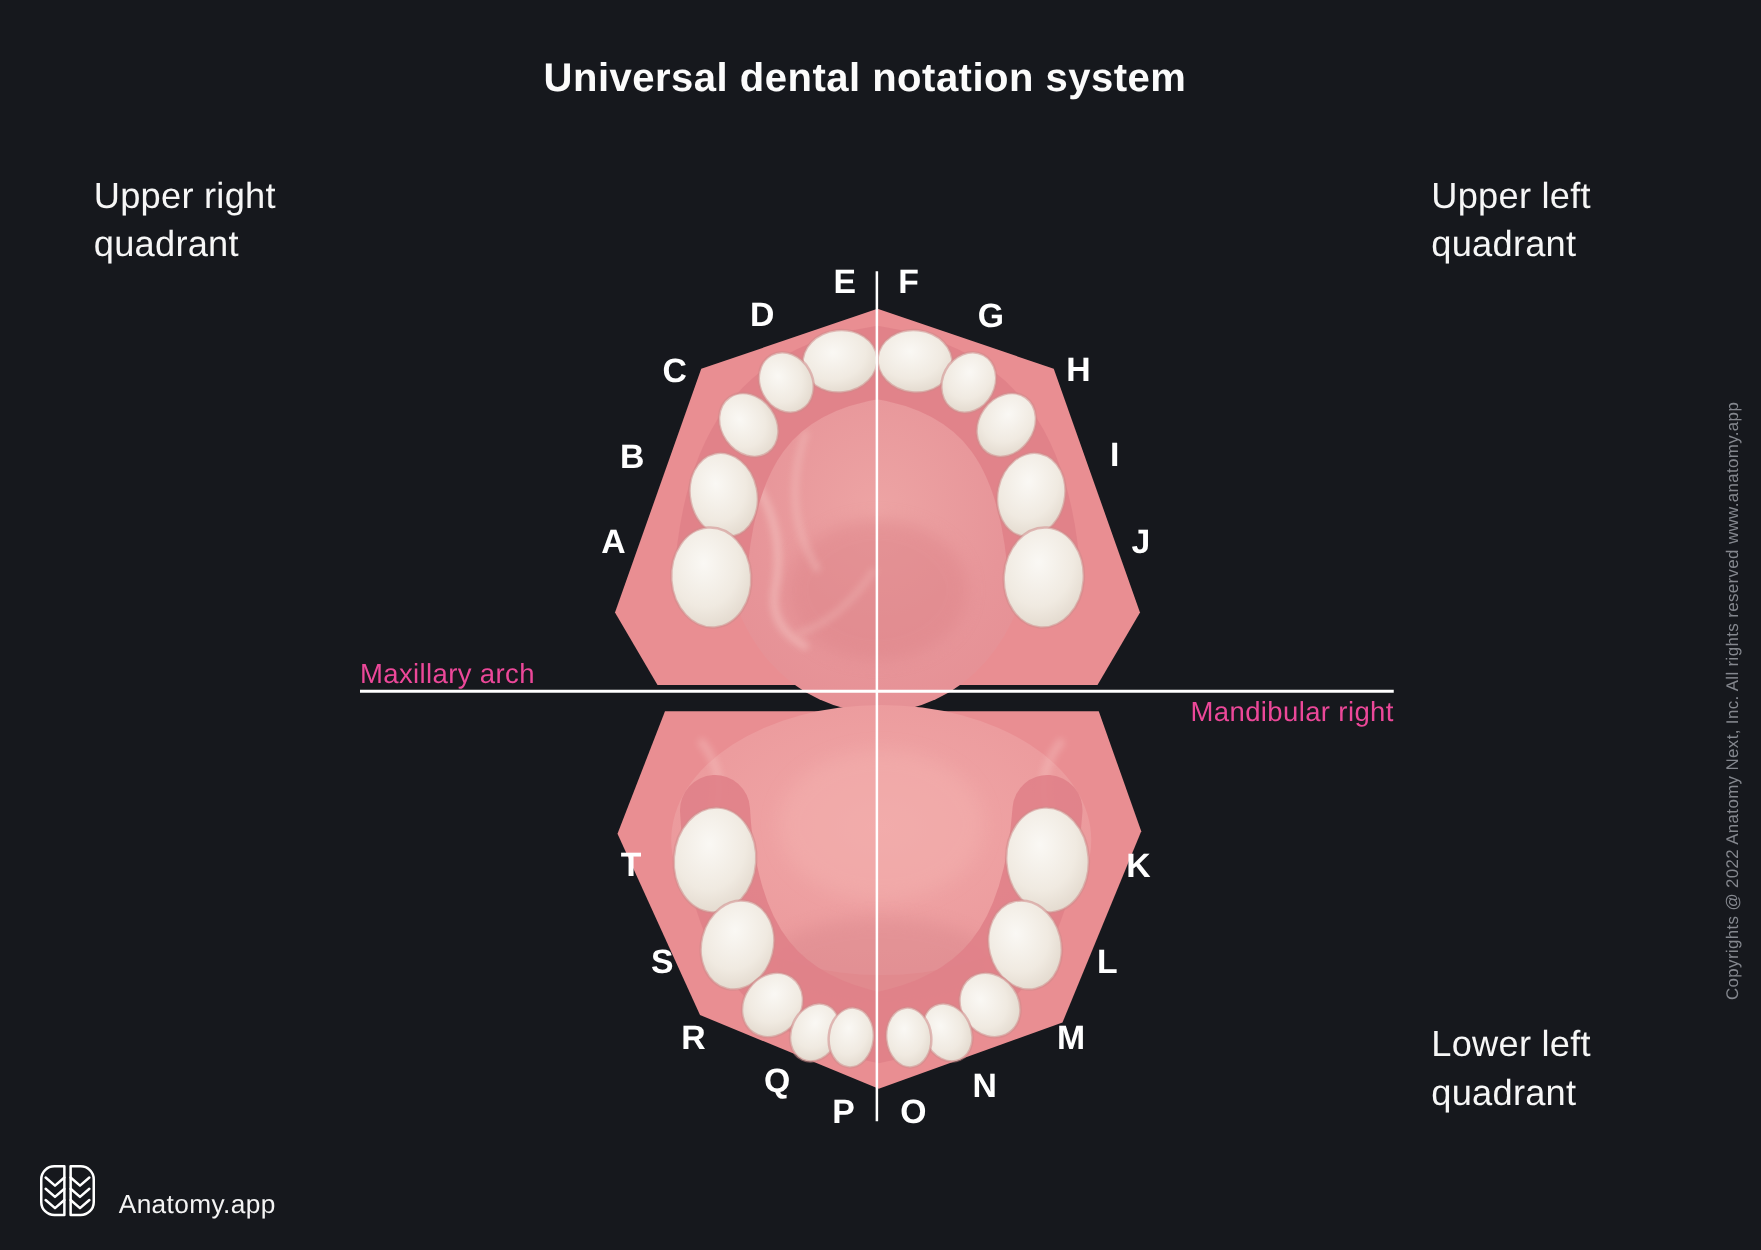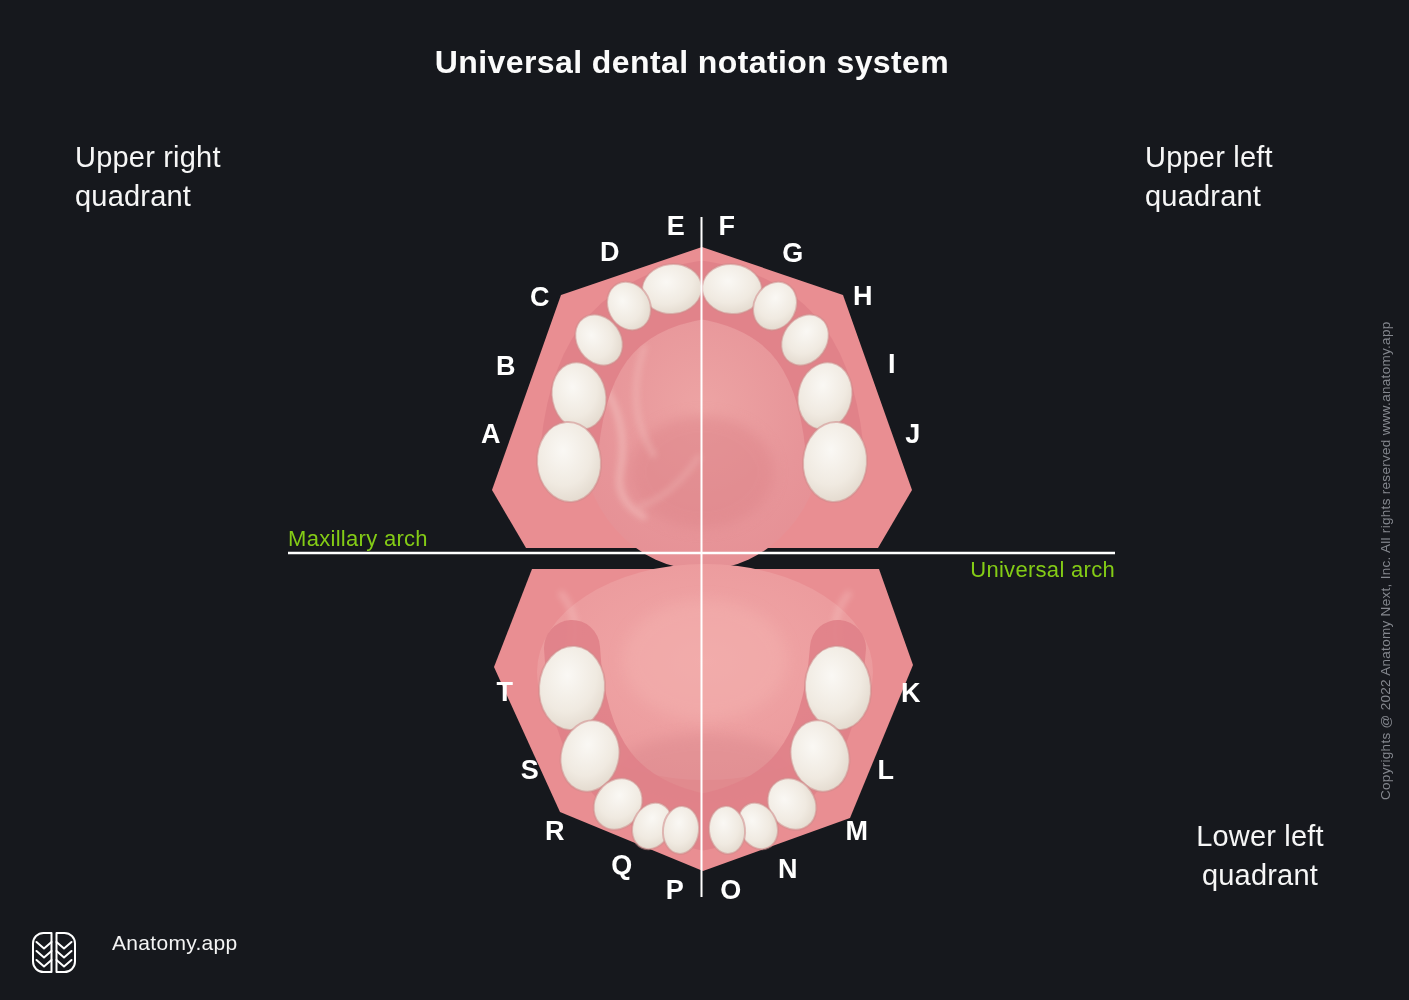--- a/index.html
+++ b/index.html
@@ -13,35 +13,35 @@
     position:absolute; left:0; top:40px; width:1384px; text-align:center;
     font-size:32px; font-weight:700; letter-spacing:.4px; line-height:45px; color:#fbfbfb;
   }
   .quadrant {
     position:absolute; width:230px; font-size:29px; line-height:39px;
     font-weight:400; color:#f6f6f6; letter-spacing:.2px;
   }
   .q-ur { left:75px;  top:138px; }
   .q-ul { left:1145px; top:138px; }
   .q-lr { left:77px;  top:817px; }
-  .q-ll { left:1145px; top:817px;text-align:center; }
+  .q-ll { left:1145px; top:817px; }
   .diagram-svg { position:absolute; left:0; top:0; }
   .tooth-letter {
     position:absolute; transform:translate(-50%,-50%);
     font-size:27px; font-weight:700; color:#ffffff; letter-spacing:.5px;
   }
-  .arch-label { position:absolute; font-size:22px; font-weight:400; color:#84cc16; letter-spacing:.3px; }
+  .arch-label { position:absolute; font-size:22px; font-weight:400; color:#ec4899; letter-spacing:.3px; }
   .arch-label.maxillary  { left:288px; top:526px; }
   .arch-label.mandibular { right:294px; top:557px; }
   .copyright {
     position:absolute; left:1378px; top:248px; height:552px;
     writing-mode:vertical-rl; transform:rotate(180deg);
     font-size:13.5px; letter-spacing:.3px; color:#84878e; white-space:nowrap;
   }
-  .footer { position:absolute; left:30px; top:931px; display:flex; align-items:flex-start; gap:34px; }
+  .footer { position:absolute; left:30px; top:931px; display:flex; align-items:flex-end; gap:17px; }
   .brand-text { font-size:21px; font-weight:400; letter-spacing:.3px; color:#f4f4f4; }
 </style>
 </head>
 <body>
 
 <div class="canvas">
 
   <div class="title">
     <span style="display:block">Universal dental notation system</span>
   </div>
@@ -144,21 +144,21 @@
       <span class="tooth-letter" style="left: 788px; top: 869px;">N</span>
       <span class="tooth-letter" style="left: 731px; top: 890px;">O</span>
       <span class="tooth-letter" style="left: 675px; top: 890px;">P</span>
       <span class="tooth-letter" style="left: 622px; top: 865px;">Q</span>
       <span class="tooth-letter" style="left: 555px; top: 831px;">R</span>
       <span class="tooth-letter" style="left: 530px; top: 770px;">S</span>
       <span class="tooth-letter" style="left: 505px; top: 692px;">T</span>
     </div>
 
   <div class="arch-label maxillary">Maxillary arch</div>
-  <div class="arch-label mandibular">Universal arch</div>
+  <div class="arch-label mandibular">Mandibular right</div>
 
   <div class="copyright">Copyrights @ 2022 Anatomy Next, Inc. All rights reserved www.anatomy.app</div>
 
   <div class="footer">
     <svg width="48" height="45" viewBox="0 0 48 45" fill="none" stroke="#ffffff" stroke-width="2" stroke-linejoin="round" stroke-linecap="round">
       <path d="M21.5,2 h-8 a10.5,10.5 0 0 0 -10.5,10.5 v18 a10.5,10.5 0 0 0 10.5,10.5 h8 z"></path>
       <path d="M6.5,11 l7.5,6.5 7.5,-6.5"></path>
       <path d="M6.5,20 l7.5,6.5 7.5,-6.5"></path>
       <path d="M6.5,29 l7.5,6.5 7.5,-6.5"></path>
       <path d="M26.5,2 h8 a10.5,10.5 0 0 1 10.5,10.5 v18 a10.5,10.5 0 0 1 -10.5,10.5 h-8 z"></path>

